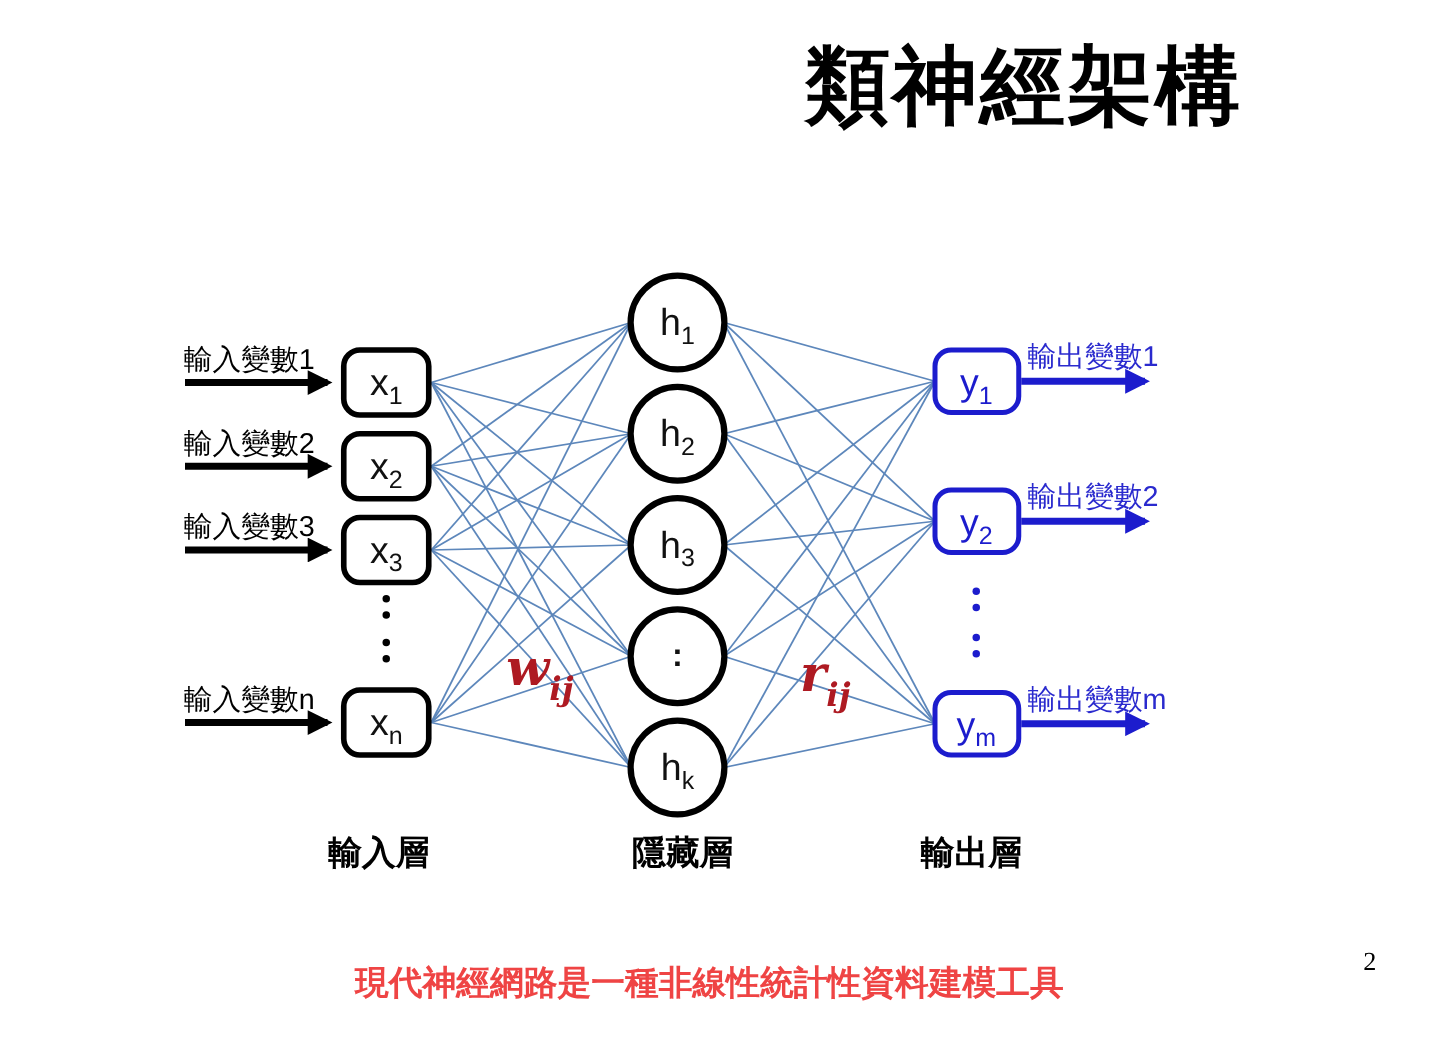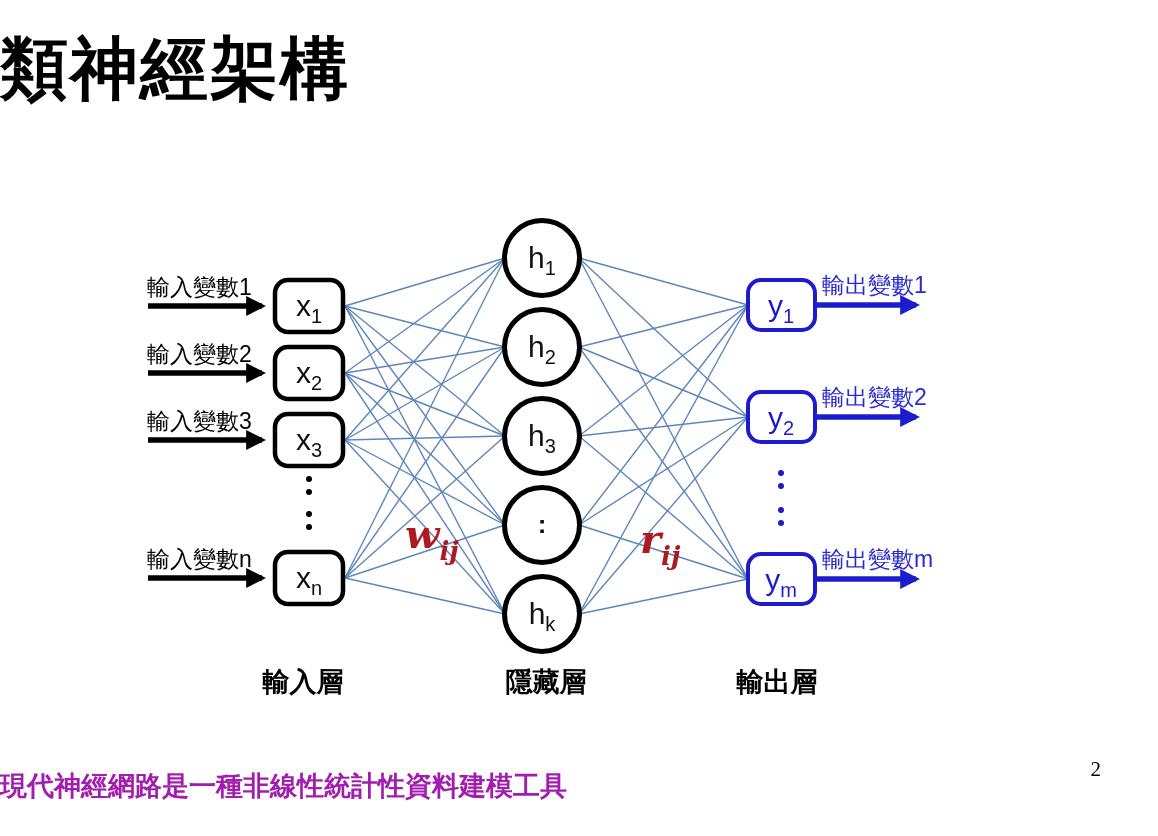--- a/index.html
+++ b/index.html
@@ -1,21 +1,21 @@
 <!DOCTYPE html>
 <html><head>
 <meta charset="utf-8">
 <style>
   html,body{margin:0;padding:0;background:#fff;}
   .canvas{position:relative;width:1158px;height:836px;background:#ffffff;overflow:hidden;
           font-family:"Liberation Sans",sans-serif;}
-  .title{position:absolute;top:24px;left:0;width:994px;margin:0;text-align:left;
+  .title{position:absolute;top:24px;left:0;width:994px;margin:0;text-align:right;
          font-size:68px;font-weight:bold;color:#000;letter-spacing:2px;}
-  .footer{position:absolute;top:768px;left:0;width:1135px;text-align:left;
-          font-size:27px;font-weight:bold;color:#a21caf;}
+  .footer{position:absolute;top:768px;left:0;width:1135px;text-align:center;
+          font-size:27px;font-weight:bold;color:#ef4444;}
   .pagenum{position:absolute;top:757px;right:57px;font-family:"Liberation Serif",serif;
            font-size:21px;color:#000;}
   svg.diagram{position:absolute;left:0;top:0;}
   .cline{stroke:#5d87bb;stroke-width:1.4;}
   .inbox{fill:#fff;stroke:#000;stroke-width:4.5;}
   .hcirc{fill:#fff;stroke:#000;stroke-width:5;}
   .obox{fill:#fff;stroke:#1c1ccd;stroke-width:4;}
   .ntext{font-family:"Liberation Sans",sans-serif;font-size:30px;fill:#111;text-anchor:middle;}
   .otext{fill:#1c1ccd;}
   .coltext{font-size:26px;font-weight:bold;}

